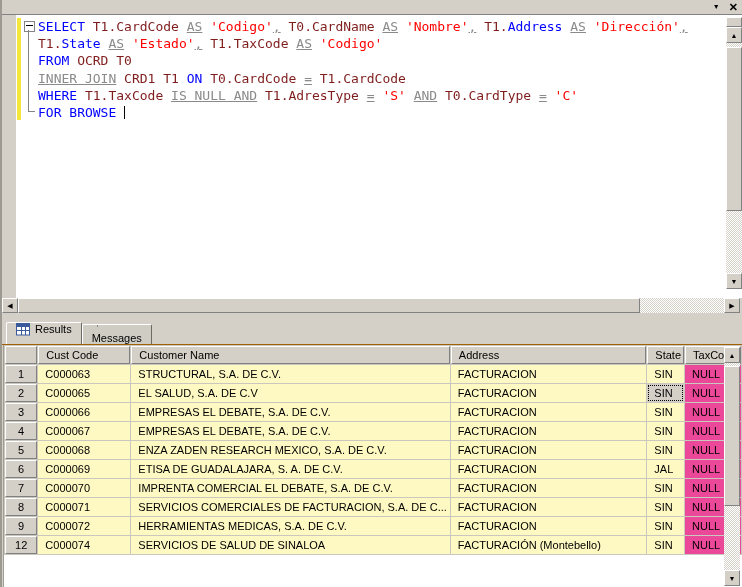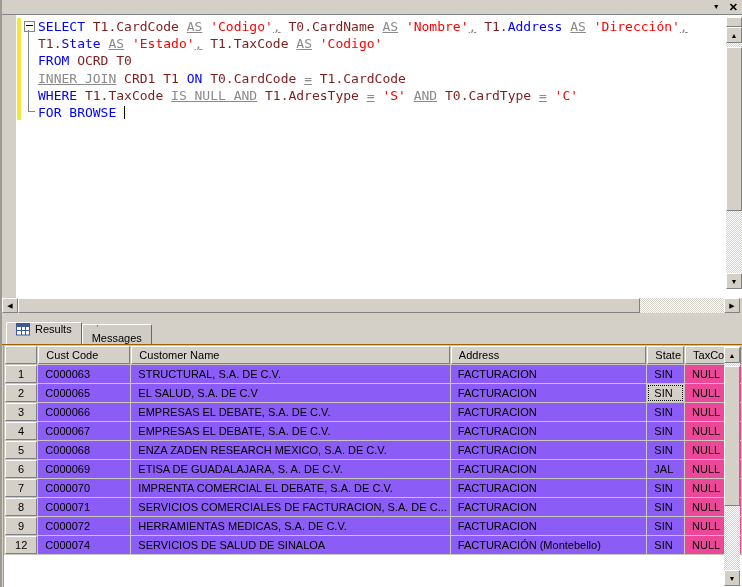--- a/index.html
+++ b/index.html
@@ -67,21 +67,21 @@
              border-top:1px solid #a16207;box-sizing:border-box;overflow:hidden;}
   .ggutter{position:absolute;left:0;top:0;width:3px;height:100%;background:#d4d0c8;border-right:1px solid #a09d95;}
   table.grid{position:absolute;left:4px;top:0;border-collapse:separate;border-spacing:1px;
              background:#cac7bf;table-layout:fixed;font-size:11px;}
   col.c-num{width:33px} col.c-cust{width:93px} col.c-name{width:295px}
   col.c-addr{width:197px} col.c-state{width:33px} col.c-tax{width:56px}
   th.hcell,td.rownum{background:#d4d0c8;border:1px solid;border-color:#fff #808080 #808080 #fff;
              font-weight:normal;text-align:left;padding:0 2px 0 7px;height:18px;line-height:16px;
              box-sizing:border-box;white-space:nowrap;overflow:hidden;}
   td.rownum{text-align:center;padding:0;}
-  td.dcell{background:#8b5cf6;padding:0 3px 0 7px;height:18px;line-height:17px;box-sizing:border-box;
+  td.dcell{background:#fef9c3;padding:0 3px 0 7px;height:18px;line-height:17px;box-sizing:border-box;
            white-space:nowrap;overflow:hidden;}
   td.nullcell{background:#ec4899;}
   td.selected{background:#d4d0c8;outline:1px dotted #000;outline-offset:-2px;}
   .gvsb{position:absolute;right:2px;top:2px;width:16px;height:239px;}
   .gvsb .up{left:0;top:0;width:16px;height:16px;}
   .gvsb .sthumb{left:0;top:19px;width:16px;height:140px;}
   .gvsb .down{left:0;top:223px;width:16px;height:16px;}
 </style>
 </head>
 <body>

